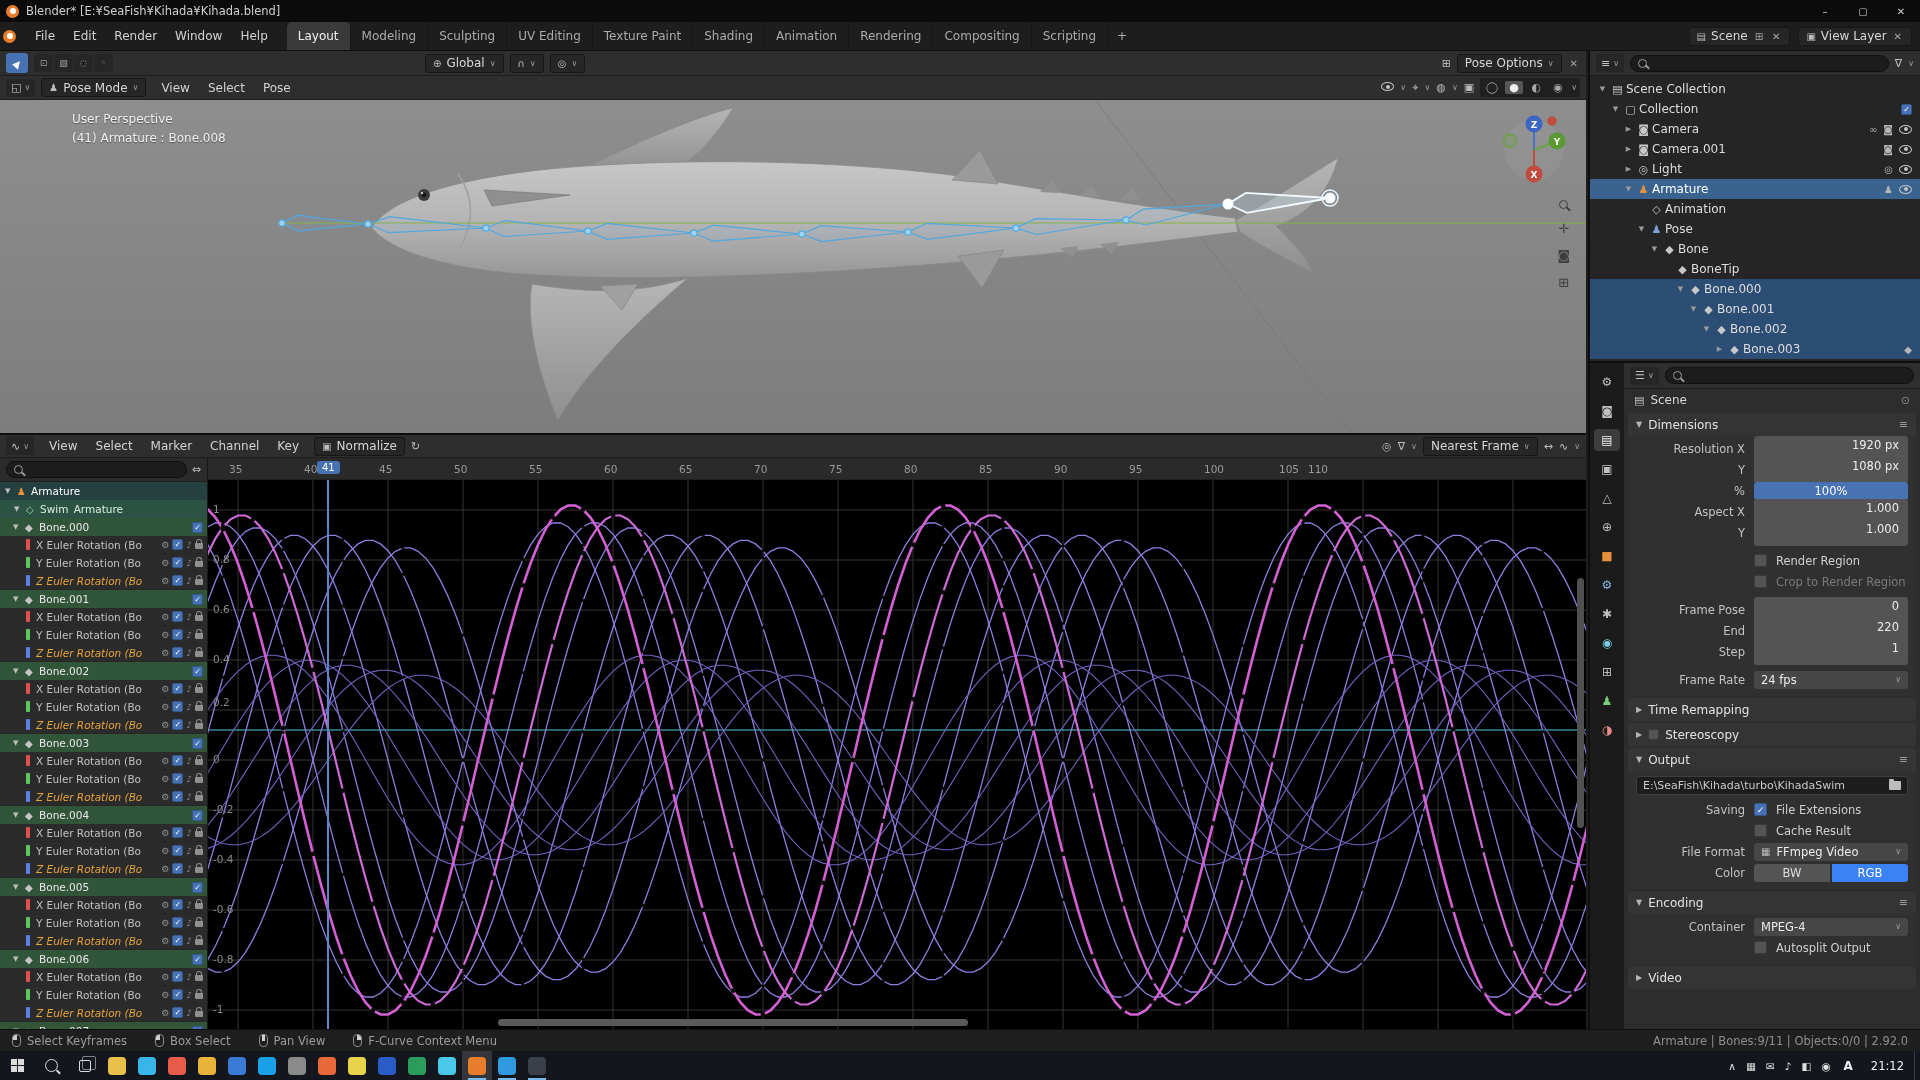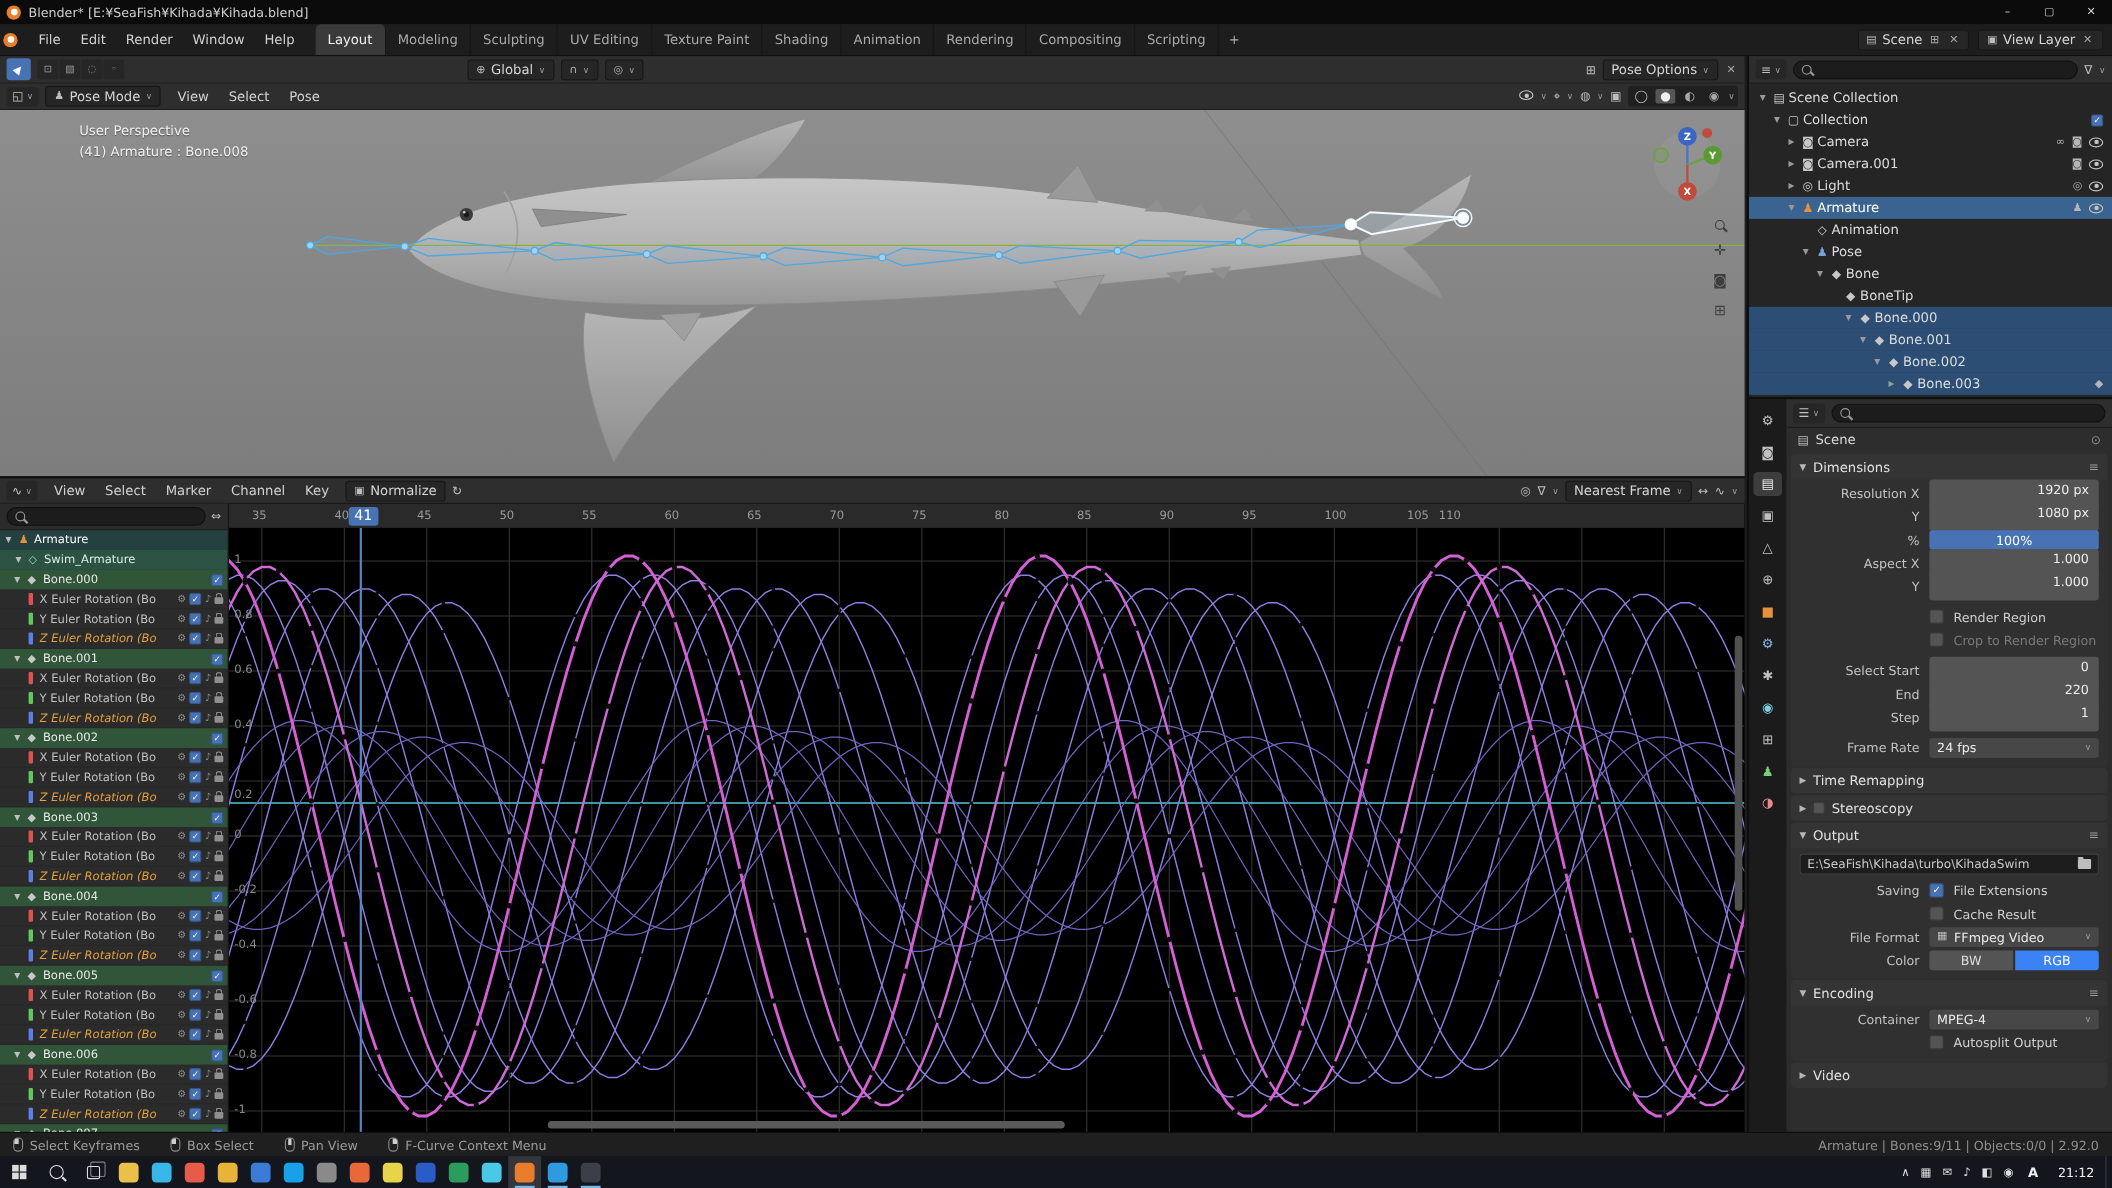--- a/index.html
+++ b/index.html
@@ -73,21 +73,21 @@
   .ch-tri{width:12px;font-size:7px;color:#bfbfbf;}
   .ch-ico{width:14px;font-size:10px;}
   .ch-label{white-space:nowrap;overflow:hidden;}
   .ch-label.selch{color:#e5a13d;font-style:italic;}
   .ch-swatch{width:4px;height:11px;border-radius:1px;margin-right:6px;flex:none;}
   .ch-right{margin-left:auto;display:flex;align-items:center;gap:3px;padding-right:4px;}
   .ch-mini{font-size:9px;color:#8f8f8f;}
   .ge-curvewrap{position:relative;flex:1;background:#000000;overflow:hidden;}
   .ge-ruler{position:absolute;top:0;left:0;right:0;height:22px;background:#2a2a2a;border-bottom:1px solid #222;}
   .ruler-num{position:absolute;top:5px;font-size:10.5px;color:#9a9a9a;}
-  .ruler-badge{position:absolute;top:3px;background:#4772b3;color:#fff;font-size:13px;border-radius:3px;padding:1px 5px;}
+  .ruler-badge{position:absolute;top:3px;background:#4772b3;color:#fff;font-size:10px;border-radius:3px;padding:1px 5px;}
   .ge-values{position:absolute;top:22px;left:0;bottom:0;width:34px;pointer-events:none;}
   .val-num{position:absolute;left:5px;font-size:10.5px;color:#8a8a8a;}
   .fcurve-svg{position:absolute;top:22px;left:0;}
   .hscroll{position:absolute;bottom:3px;left:290px;width:470px;height:7px;border-radius:4px;background:#5a5a5a;}
   .vscroll{position:absolute;right:2px;top:120px;width:7px;height:250px;border-radius:4px;background:#505050;}
   
   .ol-header{height:25px;}
   .ol-tree{height:285px;overflow:hidden;background:#252525;padding-top:3px;}
   .ol-row{height:20px;display:flex;align-items:center;color:#ddd;font-size:12px;}
   .ol-row.sel{background:#2d4e74;}
@@ -1027,21 +1027,21 @@
                 <span class="ruler-num" style="left: 996px;">100</span>
                 <span class="ruler-num" style="left: 1071px;">105</span>
                 <span class="ruler-num" style="left: 1100px;">110</span>
                 <span class="ruler-badge" style="left: 109px;">41</span>
               </div>
             <div class="ge-values">
                 <span class="val-num" style="top: 23px;">1</span>
                 <span class="val-num" style="top: 73px;">0.8</span>
                 <span class="val-num" style="top: 123px;">0.6</span>
                 <span class="val-num" style="top: 173px;">0.4</span>
-                <span class="val-num" style="top: 236px;">0.2</span>
+                <span class="val-num" style="top: 216px;">0.2</span>
                 <span class="val-num" style="top: 273px;">0</span>
                 <span class="val-num" style="top: 323px;">-0.2</span>
                 <span class="val-num" style="top: 373px;">-0.4</span>
                 <span class="val-num" style="top: 423px;">-0.6</span>
                 <span class="val-num" style="top: 473px;">-0.8</span>
                 <span class="val-num" style="top: 523px;">-1</span>
               </div>
             <div class="hscroll"></div>
             <div class="vscroll"></div>
           </div>
@@ -1246,21 +1246,21 @@
                 </div>
                 <div class="prow">
                   <span class="plabel"></span>
                   <span class="pwidget">
                     <span class="cb"></span>
                     <span class="cb-label dim">Crop to Render Region</span>
                   </span>
                 </div>
                 <div class="pgap"></div>
                 <div class="prow">
-                  <span class="plabel">Select Start</span>
+                  <span class="plabel">Frame Pose</span>
                   <span class="pwidget">
                     <span class="w-num">0</span>
                   </span>
                 </div>
                 <div class="prow">
                   <span class="plabel">End</span>
                   <span class="pwidget">
                     <span class="w-num">220</span>
                   </span>
                 </div>

